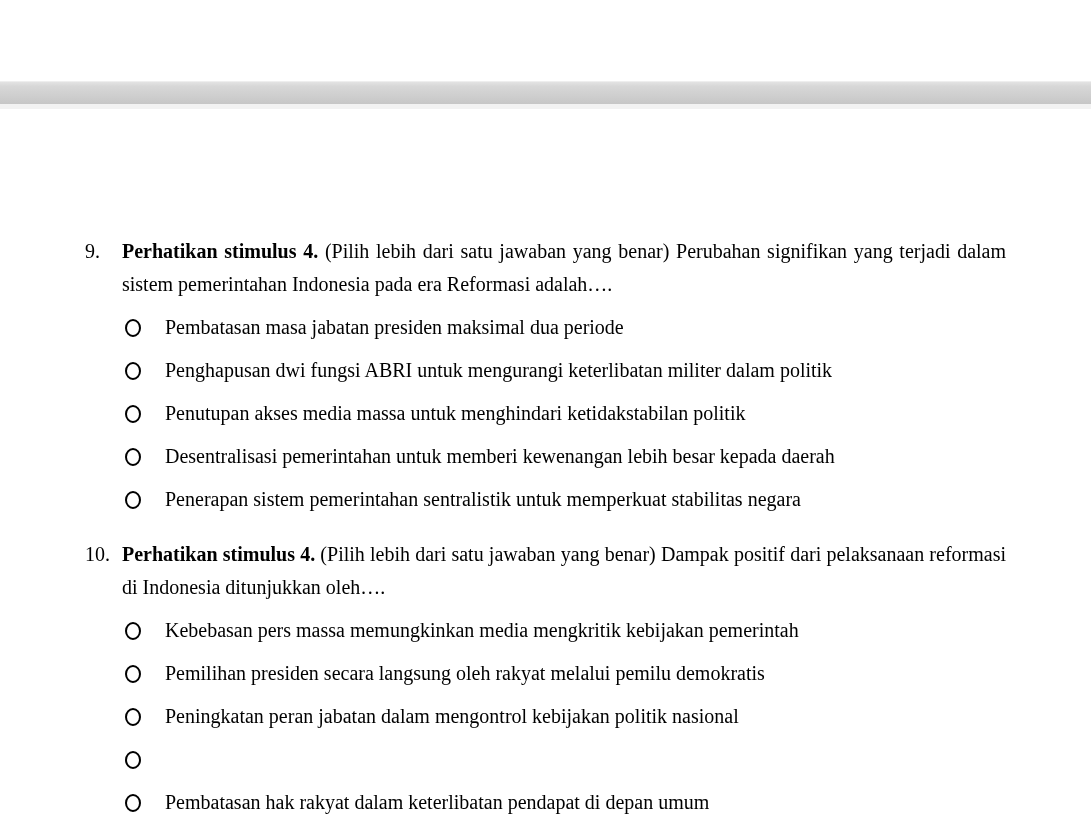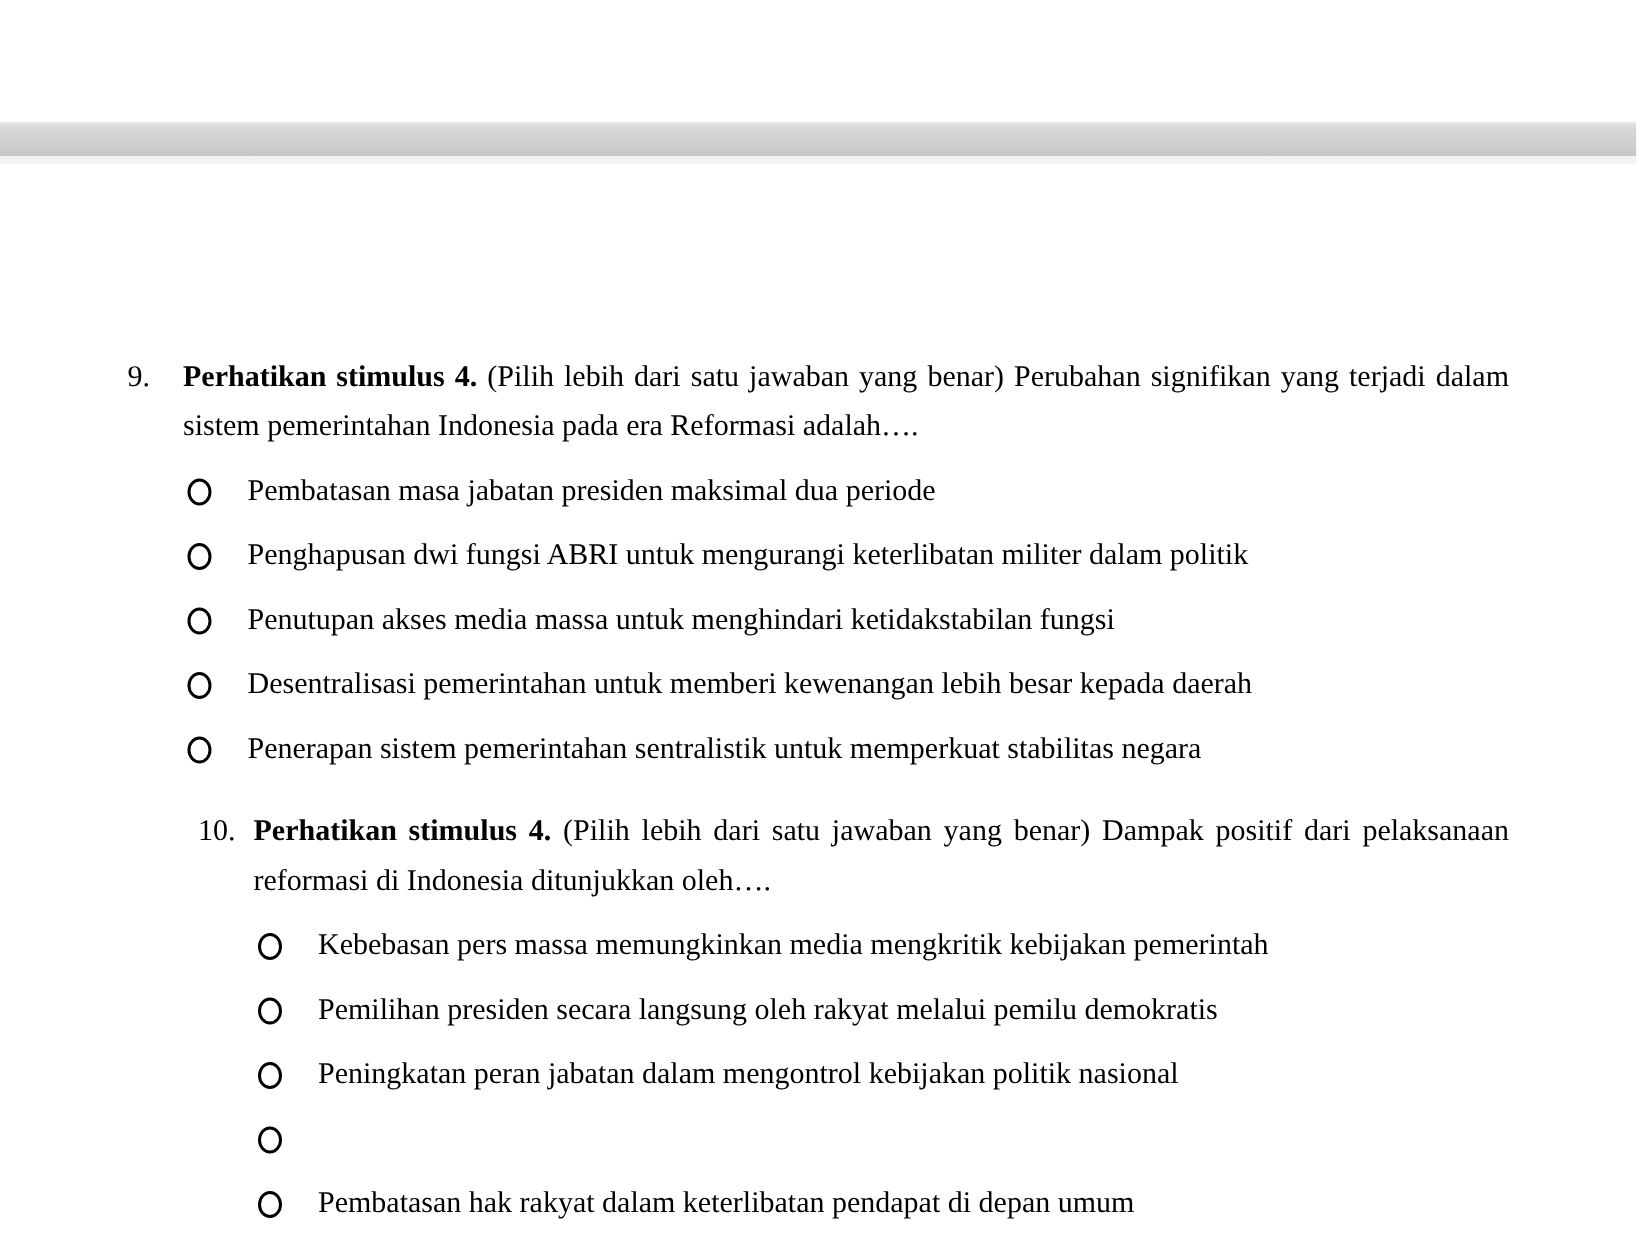--- a/index.html
+++ b/index.html
@@ -30,21 +30,20 @@
     border-bottom: 5px solid #f2f2f2;
   }
   .page-content {
     padding-top: 126px;
   }
   .question {
     margin: 0;
   }
   .question + .question {
     margin-top: 22px;
-    padding-left: 47px;
   }
   .q-row {
     display: flex;
     padding-left: 85px;
     padding-right: 85px;
   }
   .q-num {
     flex: 0 0 37px;
     width: 37px;
     line-height: 33px;
@@ -105,21 +104,21 @@
         <div class="option">
           <span class="radio"></span>
           <span class="option-label">Pembatasan masa jabatan presiden maksimal dua periode</span>
         </div>
         <div class="option">
           <span class="radio"></span>
           <span class="option-label">Penghapusan dwi fungsi ABRI untuk mengurangi keterlibatan militer dalam politik</span>
         </div>
         <div class="option">
           <span class="radio"></span>
-          <span class="option-label">Penutupan akses media massa untuk menghindari ketidakstabilan fungsi</span>
+          <span class="option-label">Penutupan akses media massa untuk menghindari ketidakstabilan politik</span>
         </div>
         <div class="option">
           <span class="radio"></span>
           <span class="option-label">Desentralisasi pemerintahan untuk memberi kewenangan lebih besar kepada daerah</span>
         </div>
         <div class="option">
           <span class="radio"></span>
           <span class="option-label">Penerapan sistem pemerintahan sentralistik untuk memperkuat stabilitas negara</span>
         </div>
       </div>

